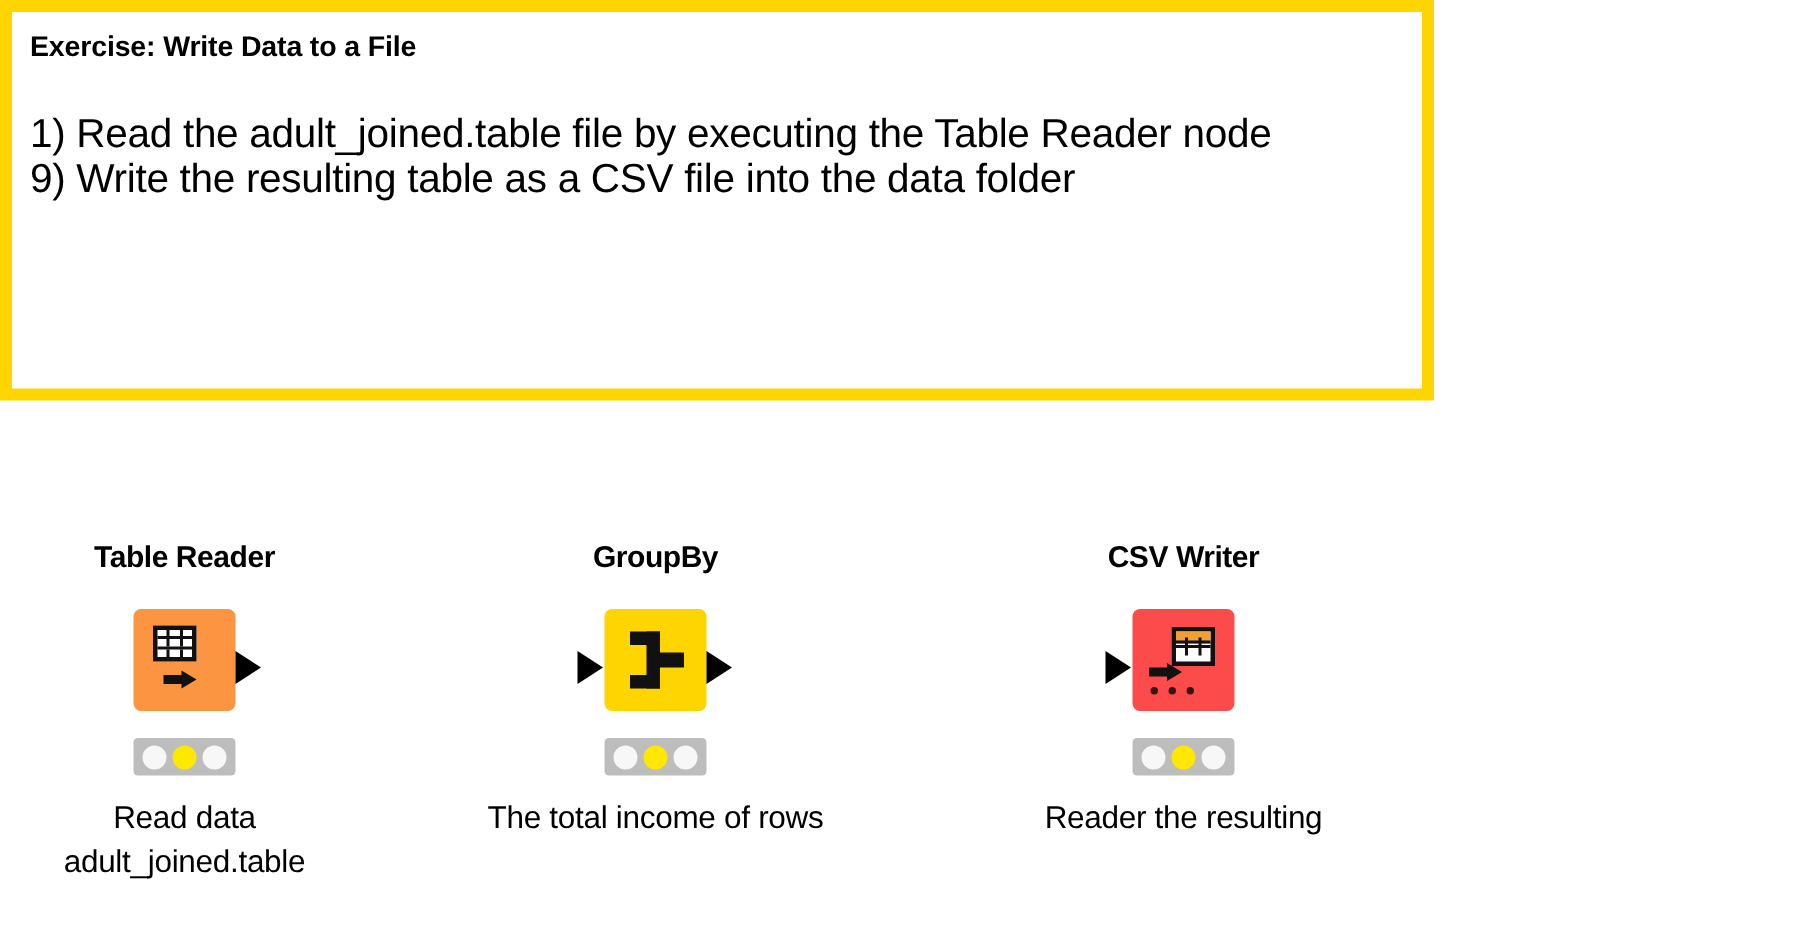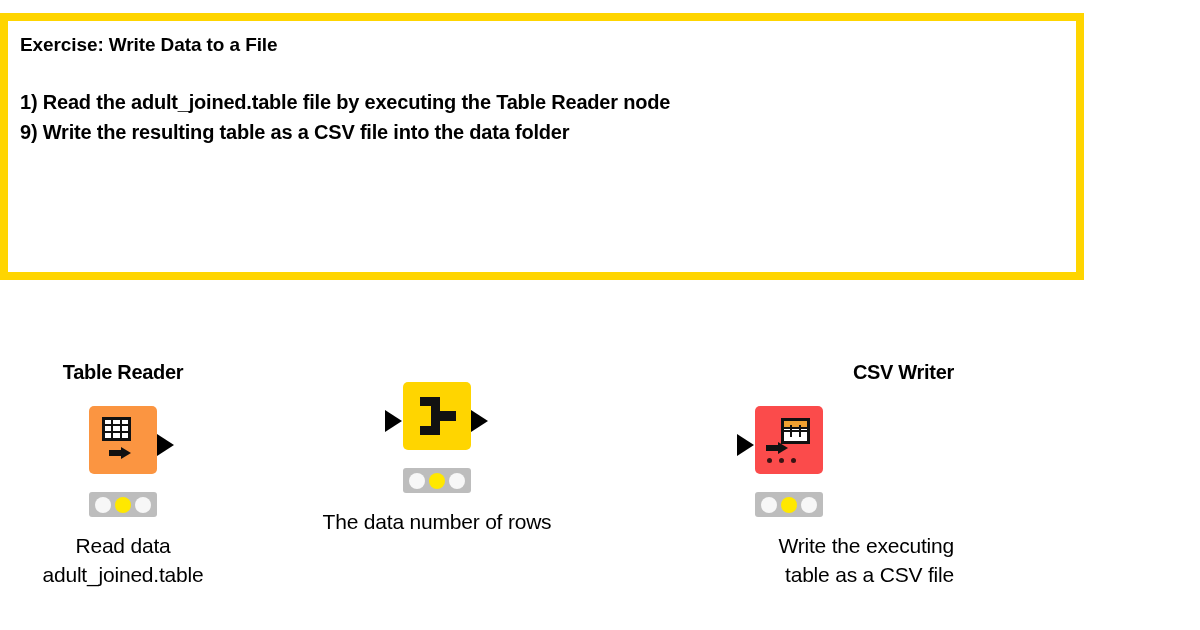--- a/index.html
+++ b/index.html
@@ -13,64 +13,64 @@
     position: relative;
     font-family: "Liberation Sans", sans-serif;
     color: #000000;
     overflow: hidden;
   }
 
   
   #exercise-box {
     position: absolute;
     left: 0px;
-    top: 13px;
-    width: 1084px;
+    top: 0;
+    width: 956px;
     height: 267px;
     border: 8px solid #FFD500;
     background: #ffffff;
     box-sizing: border-box;
   }
   #exercise-inner {
     padding: 12px 14px 0 12px;
   }
   #exercise-title {
     font-size: 19px;
     font-weight: bold;
     line-height: 24px;
     letter-spacing: -0.1px;
     white-space: nowrap;
   }
   #exercise-steps {
     margin-top: 30px;
   }
   .exercise-step {
-    font-size: 20px;
-    font-weight: bold;
+    font-size: 27px;
+    font-weight: normal;
     line-height: 30px;
     letter-spacing: -0.2px;
   }
 
   
   #workflow {
     position: absolute;
     left: 0;
     top: 360px;
     width: 1200px;
     height: 270px;
   }
   .node-col {
     position: absolute;
     top: 0;
     width: 330px;
     text-align: center;
   }
   #col-table-reader { left: -42px; }
   #col-groupby      { left: 272px; }
-  #col-csv-writer   { left: 624px; text-align: right; }
+  #col-csv-writer   { left: 624px; }
 
   .node-title {
     font-size: 20px;
     font-weight: bold;
     letter-spacing: -0.3px;
     line-height: 24px;
     height: 24px;
   }
 
   .node-icon-wrap {
@@ -283,41 +283,42 @@
         <i class="off"></i>
       </div>
     </div>
     <div class="node-caption">
       <div>Read data</div>
       <div>adult_joined.table</div>
     </div>
   </div>
 
   <div class="node-col" id="col-groupby">
+    <div class="node-title">GroupBy</div>
     <div class="node-icon-wrap">
       <div class="node-box yellow icon-groupby">
         <div class="merge">
           <span class="m-top"></span>
           <span class="m-bot"></span>
           <span class="m-spine"></span>
           <span class="m-arm"></span>
         </div>
       </div>
       <div class="port in"></div>
       <div class="port out"></div>
     </div>
     <div class="status-wrap">
       <div class="status-bar">
         <i class="off"></i>
         <i class="amber"></i>
         <i class="off"></i>
       </div>
     </div>
     <div class="node-caption">
-      <div>The data number of rows</div>
+      <div>The total income of rows</div>
     </div>
   </div>
 
   <div class="node-col" id="col-csv-writer">
     <div class="node-title">CSV Writer</div>
     <div class="node-icon-wrap">
       <div class="node-box red icon-writer">
         <div class="glyph-table">
           <div class="tbl-head"></div>
           <div class="tbl-grid" style="height:16px;">
@@ -348,18 +349,17 @@
       <div class="port in"></div>
     </div>
     <div class="status-wrap">
       <div class="status-bar">
         <i class="off"></i>
         <i class="amber"></i>
         <i class="off"></i>
       </div>
     </div>
     <div class="node-caption">
-      <div>Write the executing</div>
-      <div>table as a CSV file</div>
+      <div>Reader the resulting</div>
     </div>
   </div>
 
 </div>
 
 </body></html>

